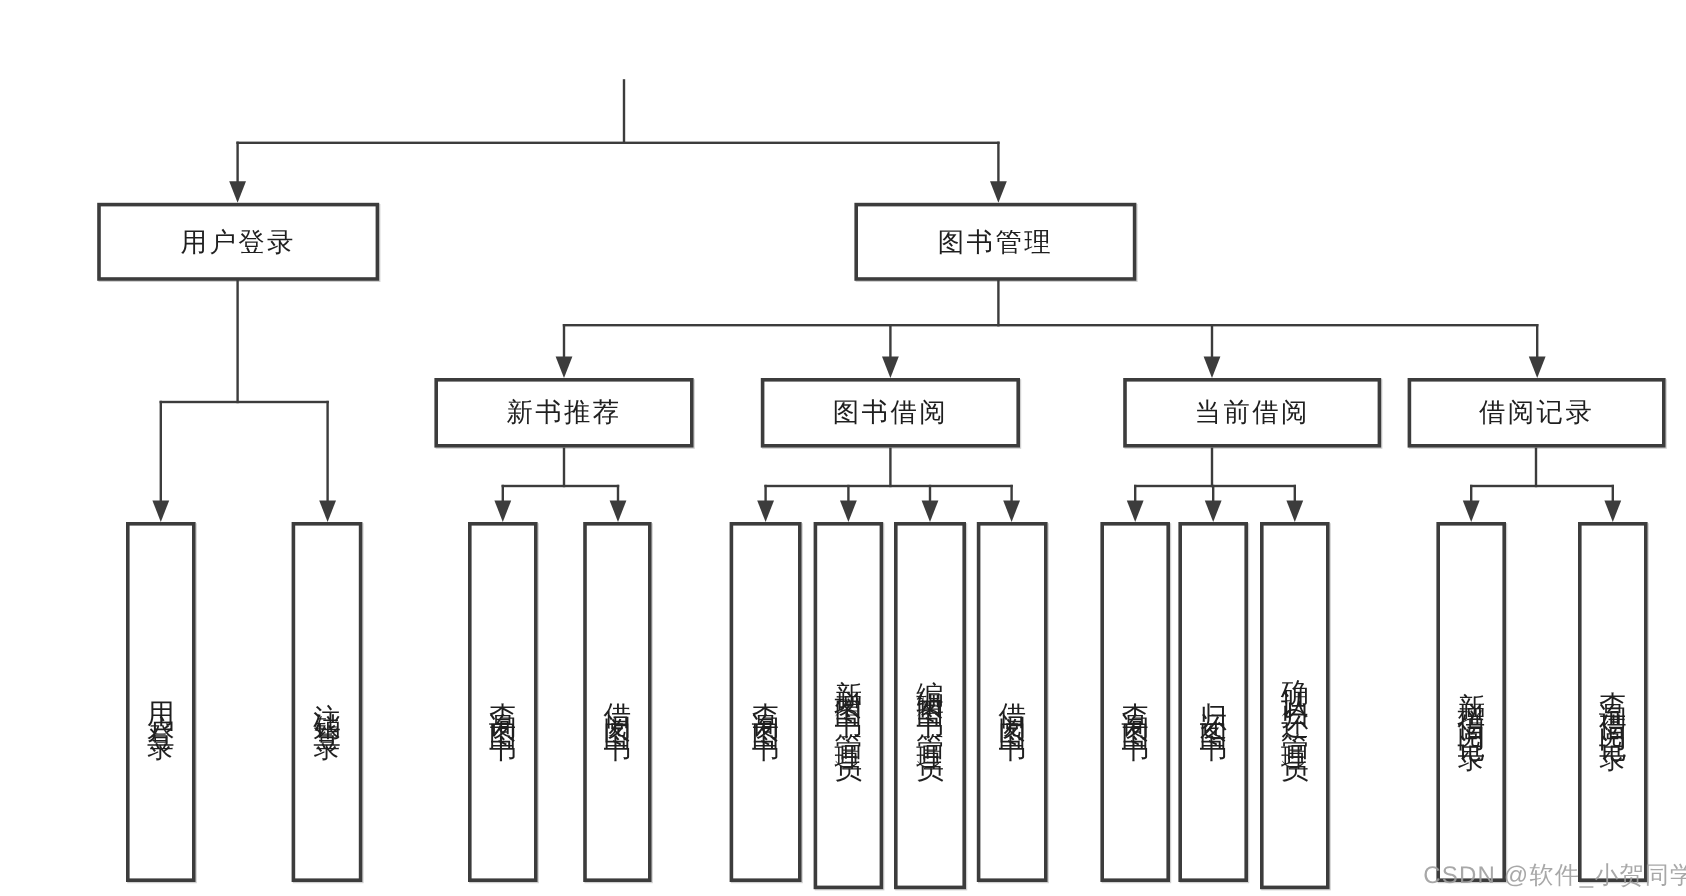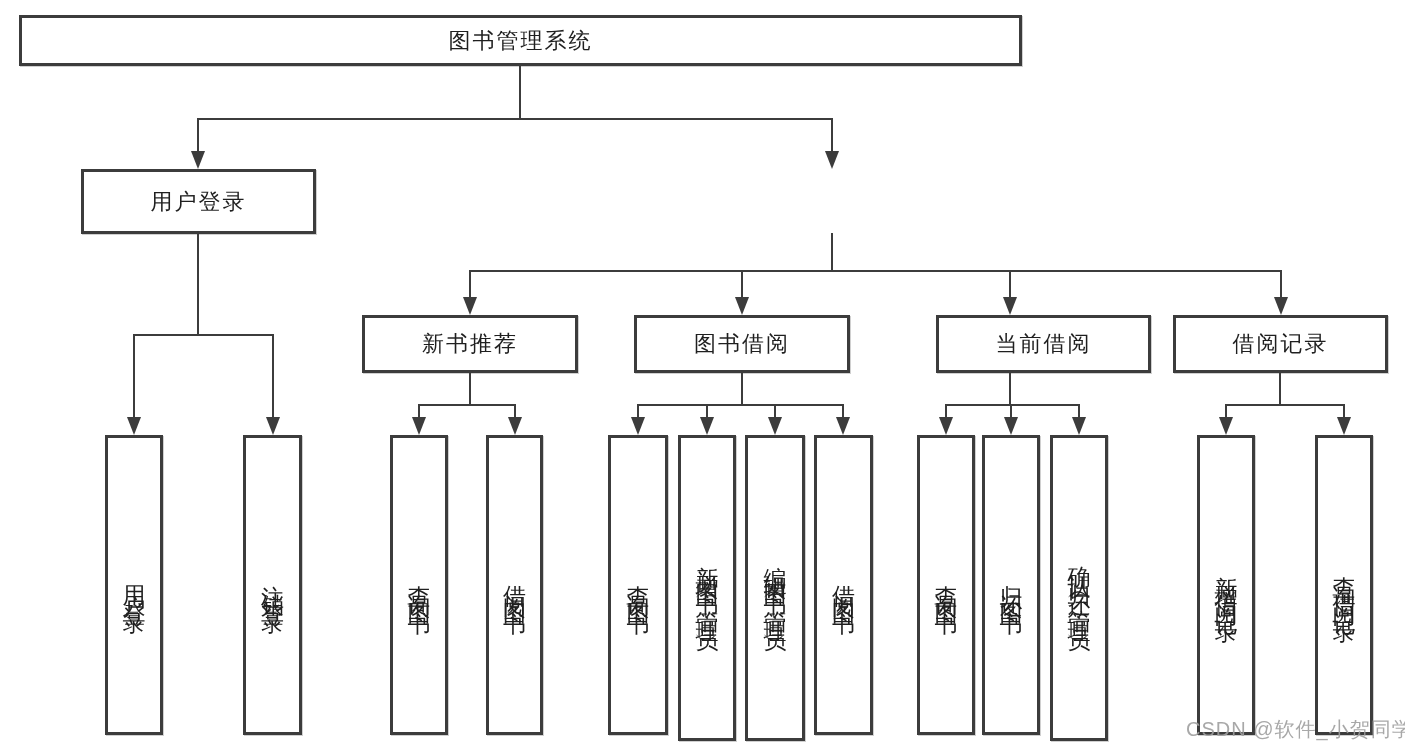--- a/index.html
+++ b/index.html
@@ -57,30 +57,30 @@
     white-space: nowrap;
     z-index: 5;
     letter-spacing: 1px;
   }
 </style>
 </head>
 <body>
 
 <div class="canvas">
 
-  <div class="box hbox" style="left:19px; top:15px; width:1003px; height:51px;">图书管理系统</div>
 
   <div class="vline" style="left:519px; top:66px; height:54px;"></div>
   <div class="hline" style="left:197px; top:118px; width:636px;"></div>
   <div class="vline" style="left:197px; top:118px; height:34px;"></div>
   <div class="arrow" style="left:191px; top:151px;"></div>
   <div class="vline" style="left:831px; top:118px; height:34px;"></div>
   <div class="arrow" style="left:825px; top:151px;"></div>
 
   <div class="box hbox" style="left:81px; top:169px; width:235px; height:65px;">用户登录</div>
+  <div class="box hbox" style="left:712px; top:169px; width:235px; height:65px;">图书管理</div>
 
   <div class="vline" style="left:197px; top:233px; height:103px;"></div>
   <div class="hline" style="left:133px; top:334px; width:141px;"></div>
   <div class="vline" style="left:133px; top:334px; height:84px;"></div>
   <div class="arrow" style="left:127px; top:417px;"></div>
   <div class="vline" style="left:272px; top:334px; height:84px;"></div>
   <div class="arrow" style="left:266px; top:417px;"></div>
 
   <div class="vline" style="left:831px; top:233px; height:39px;"></div>
   <div class="hline" style="left:469px; top:270px; width:813px;"></div>

